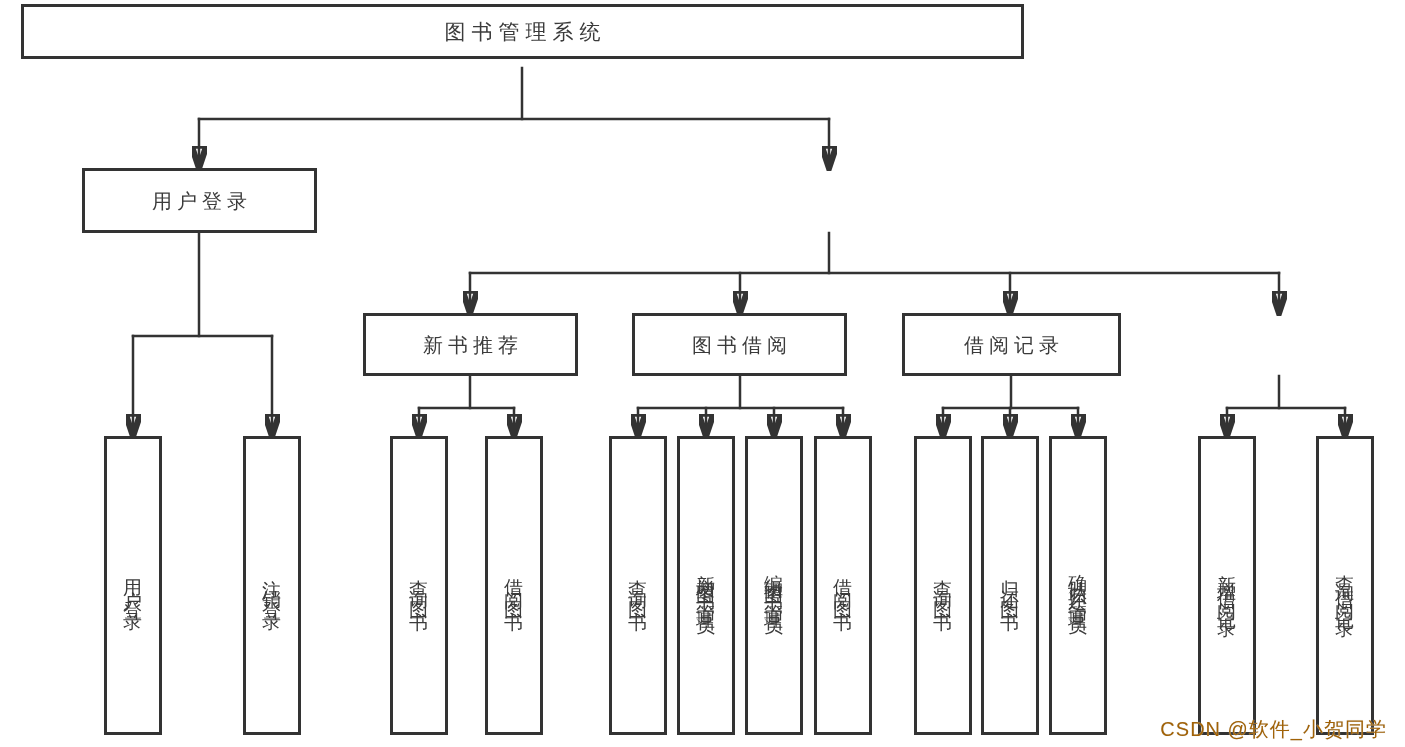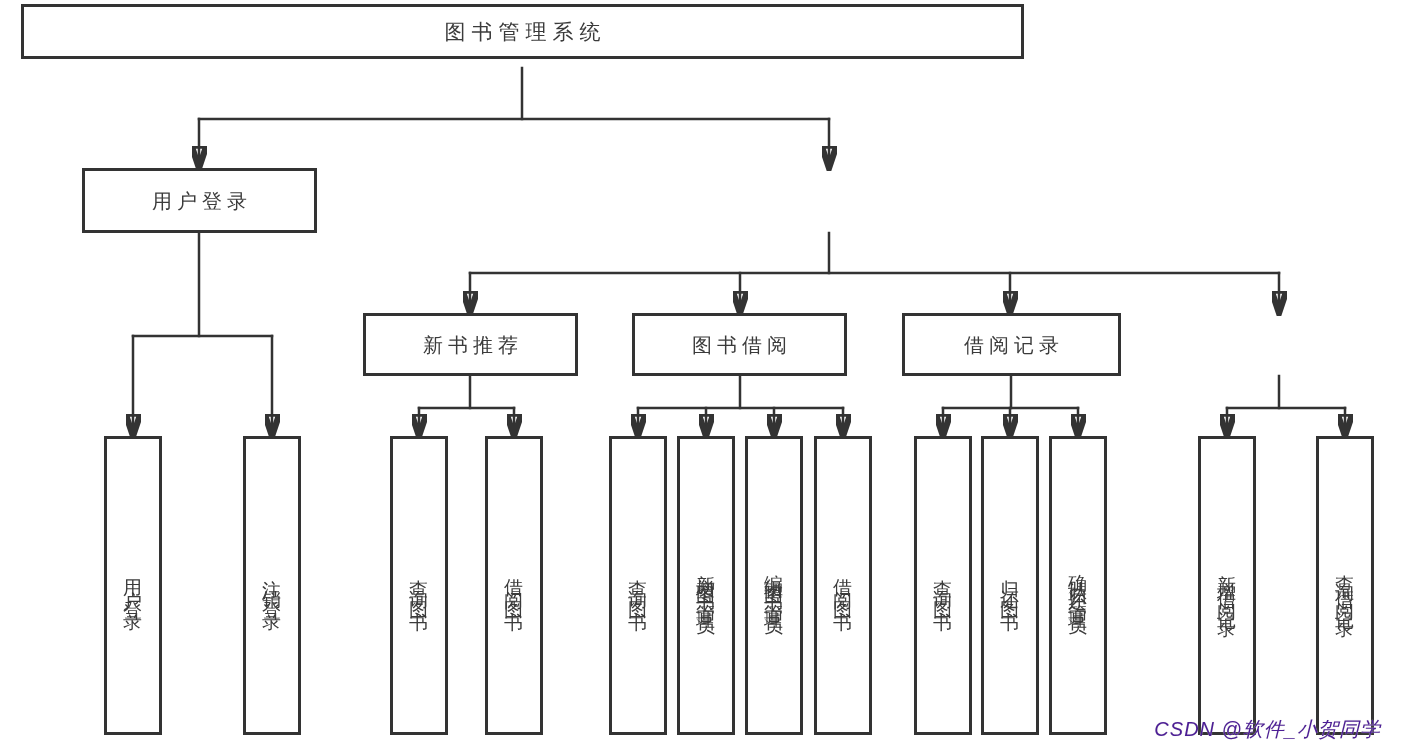--- a/index.html
+++ b/index.html
@@ -29,27 +29,26 @@
   .node.v span{
     writing-mode:vertical-lr;
     text-orientation:mixed;
     font-size:19px;
     letter-spacing:11px;
     line-height:1;
     white-space:nowrap;
   }
   .watermark{
     position:absolute;
-    right:24px;bottom:4px;
+    right:18px;bottom:4px;
     font-size:20px;
-    color:#4c1d95;
+    color:#a16207;
     letter-spacing:1px;
     z-index:10;
     text-shadow:0 0 1px #d8d8d8;
-    font-style:italic;
   }
 </style>
 </head>
 <body>
 
 <div class="canvas">
 
   <svg class="wires" viewBox="0 0 1405 747" xmlns="http://www.w3.org/2000/svg">
     <defs>
       <marker id="arw" markerWidth="10" markerHeight="6" refX="7" refY="3" orient="auto" markerUnits="strokeWidth">

